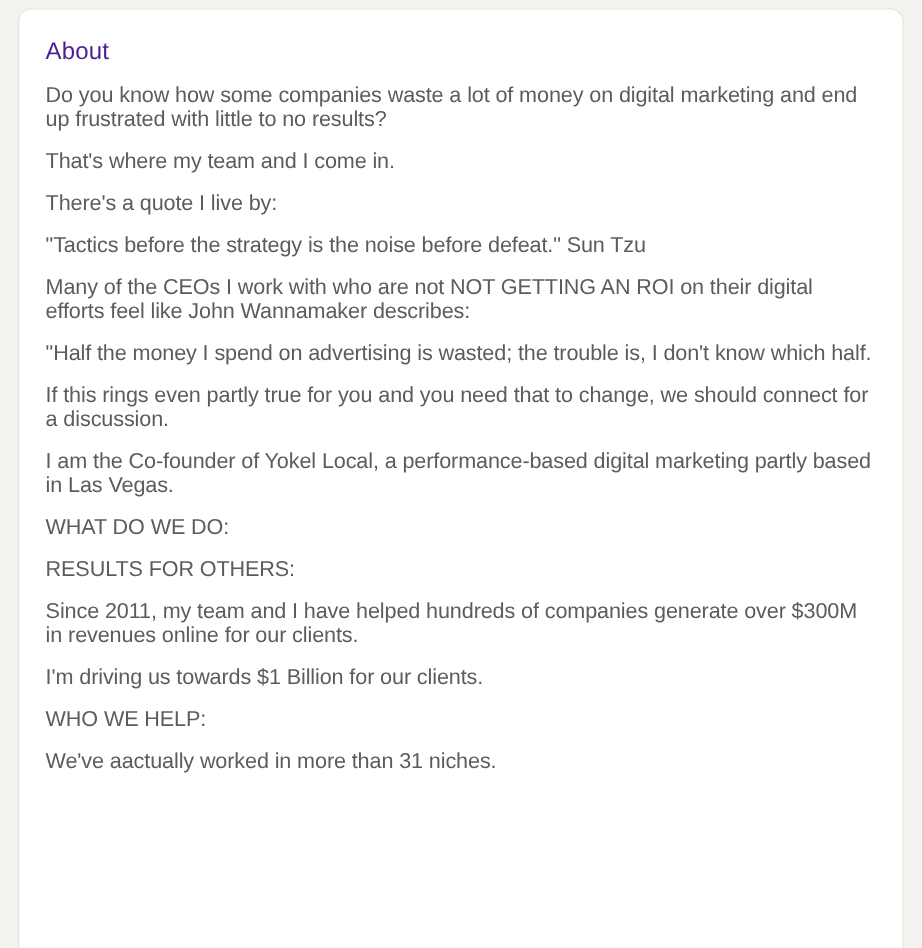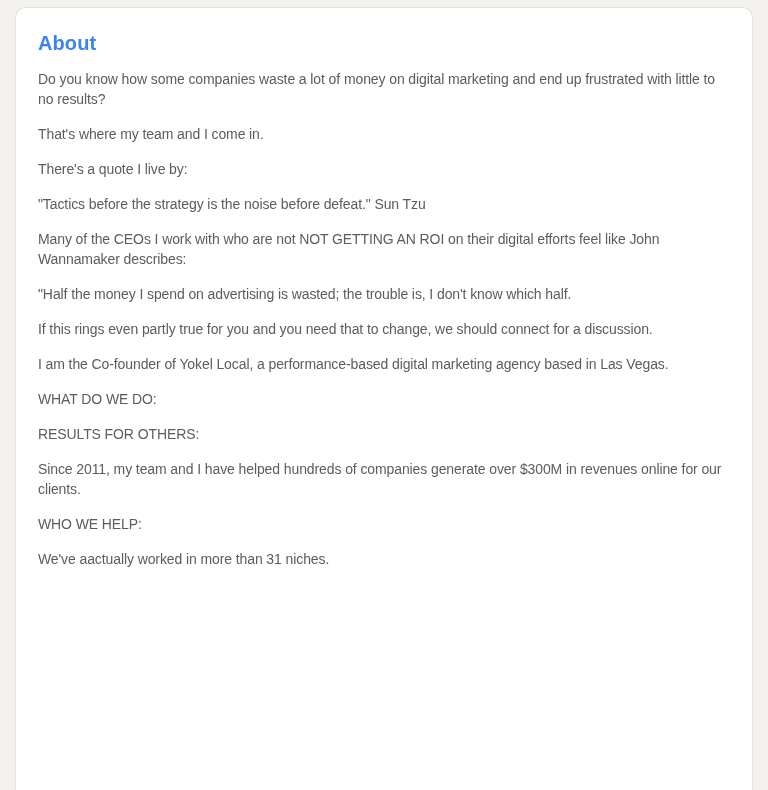--- a/index.html
+++ b/index.html
@@ -26,47 +26,48 @@
     min-height: 800px;
     box-sizing: border-box;
     background: #ffffff;
     border-radius: 10px;
     box-shadow: 0 0 0 1px rgba(0,0,0,0.06);
     padding: 24px 22px 20px 22px;
   }
   .card-title {
     margin: 0 0 14px 0;
     font-size: 20px;
-    font-weight: 700;
-    color: #3b82f6;
+    font-weight: 400;
+    color: #4c1d95;
     letter-spacing: 0.1px;
   }
   .card-body p {
     margin: 0 0 15px 0;
-    font-size: 14px;
+    font-size: 18px;
     line-height: 20px;
     color: #5c5c5c;
     letter-spacing: -0.1px;
   }
 </style>
 </head>
 <body>
 
 <div class="page">
   <section class="card">
     <h2 class="card-title">About</h2>
     <div class="card-body">
         <p>Do you know how some companies waste a lot of money on digital marketing and end up frustrated with little to no results?</p>
         <p>That's where my team and I come in.</p>
         <p>There's a quote I live by:</p>
         <p>"Tactics before the strategy is the noise before defeat." Sun Tzu</p>
         <p>Many of the CEOs I work with who are not NOT GETTING AN ROI on their digital efforts feel like John Wannamaker describes:</p>
         <p>"Half the money I spend on advertising is wasted; the trouble is, I don't know which half.</p>
         <p>If this rings even partly true for you and you need that to change, we should connect for a discussion.</p>
-        <p>I am the Co-founder of Yokel Local, a performance-based digital marketing agency based in Las Vegas.</p>
+        <p>I am the Co-founder of Yokel Local, a performance-based digital marketing partly based in Las Vegas.</p>
         <p>WHAT DO WE DO:</p>
         <p>RESULTS FOR OTHERS:</p>
         <p>Since 2011, my team and I have helped hundreds of companies generate over $300M in revenues online for our clients.</p>
+        <p>I'm driving us towards $1 Billion for our clients.</p>
         <p>WHO WE HELP:</p>
         <p>We've aactually worked in more than 31 niches.</p>
       </div>
   </section>
 </div>
 
 </body></html>

